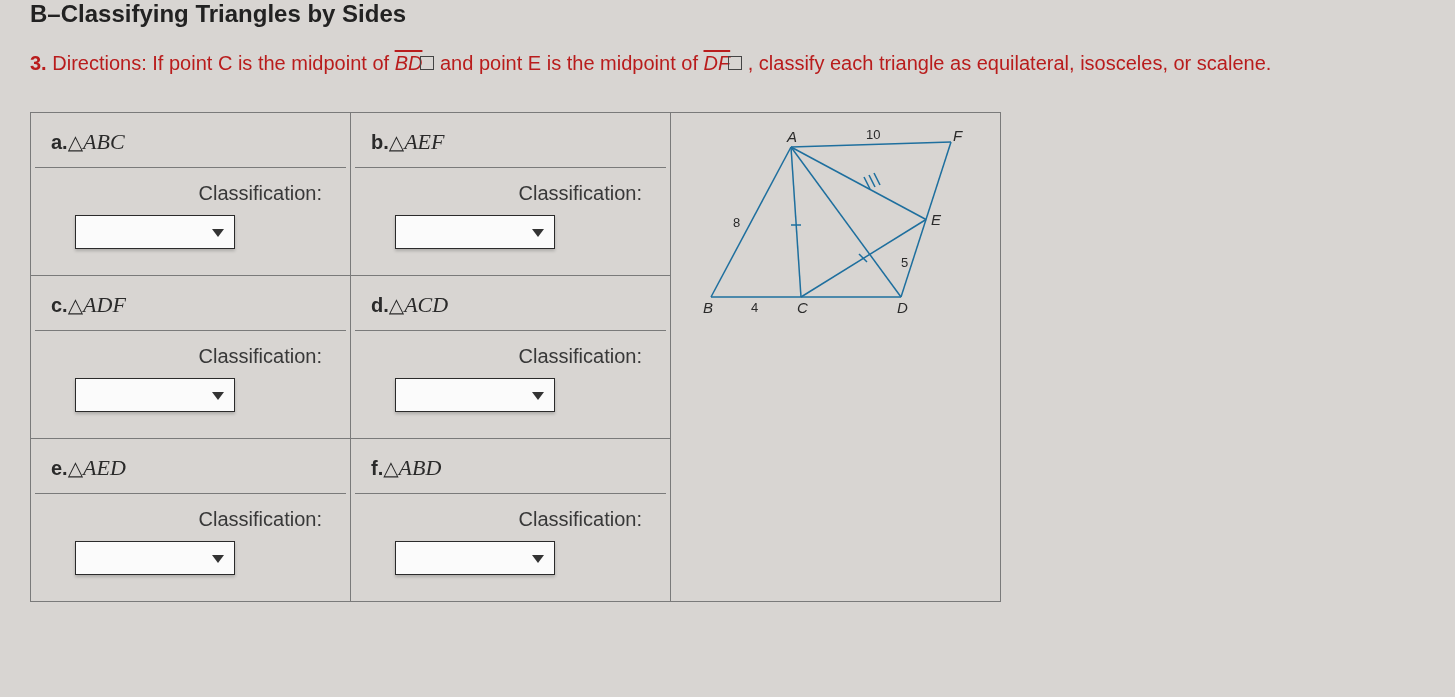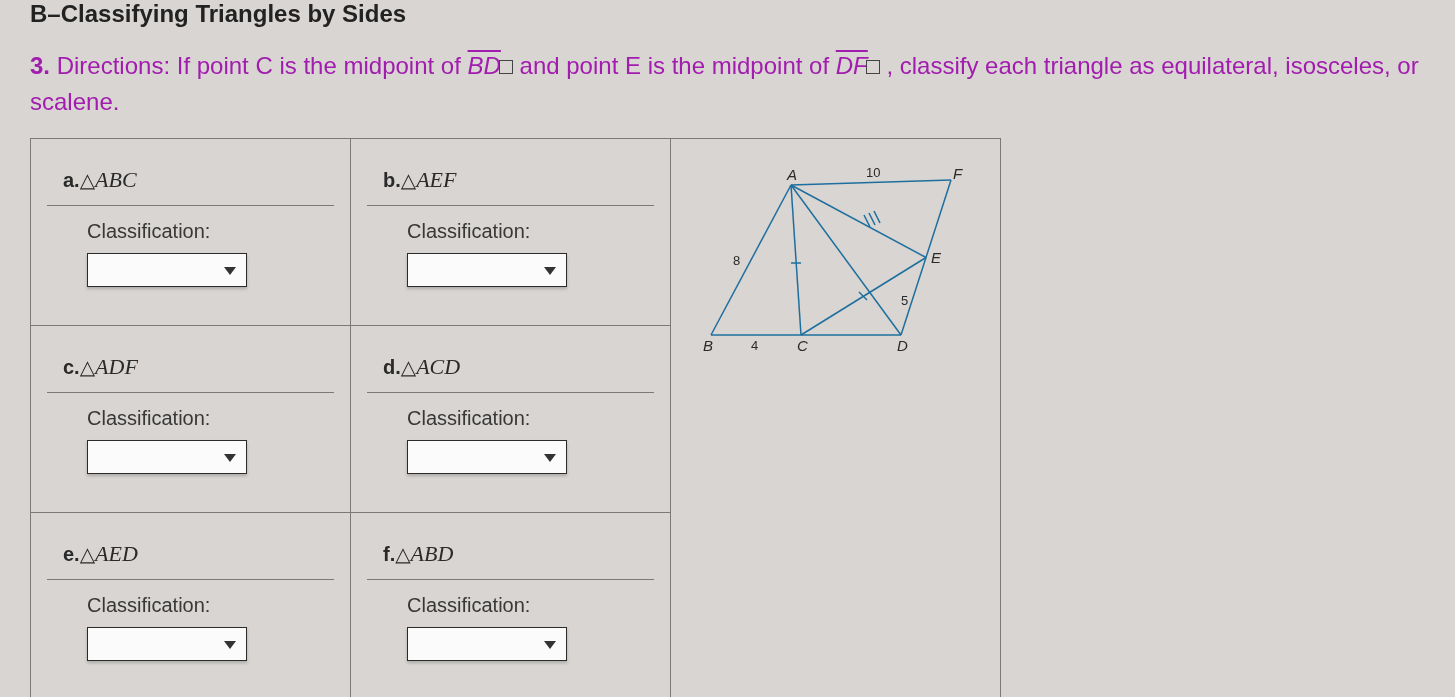--- a/index.html
+++ b/index.html
@@ -12,24 +12,24 @@
       color: #2a2a2a;
       overflow: hidden;
     }
     .section-title {
       font-size: 24px;
       font-weight: bold;
       margin-bottom: 20px;
       color: #222;
     }
     .directions {
-      font-size: 24px;
+      font-size: 20px;
       line-height: 1.5;
-      margin-bottom: 18px;
-      color: #a21caf;
+      margin-bottom: 34px;
+      color: #b91c1c;
     }
     .directions b { font-weight: bold; }
     .overline {
       text-decoration: overline;
       font-style: italic;
     }
     .small-box {
       display: inline-block;
       width: 14px;
       height: 14px;
@@ -37,32 +37,33 @@
       vertical-align: baseline;
       margin-left: -2px;
     }
     .outer-table {
       border-collapse: collapse;
       width: 100%;
     }
     .outer-table td {
       border: 1px solid #7a7a7a;
       vertical-align: top;
-      padding: 16px;
+      padding: 4px;
       margin-left: 12px;
     }
     .cell-header {
       padding: 12px 16px;
       font-size: 20px;
       border-bottom: 1px solid #7a7a7a;
     }
     .cell-header b { font-weight: bold; }
     .tri-name { font-style: italic; font-family: 'Times New Roman', serif; font-size: 22px; }
     .cell-body {
       padding: 14px 24px 22px 40px;
+      text-align: right;
     }
     .class-label {
       font-size: 20px;
       color: #383838;
       margin-bottom: 10px;
     }
     .dropdown {
       width: 160px;
       height: 34px;
       background: #fbfbfb;

